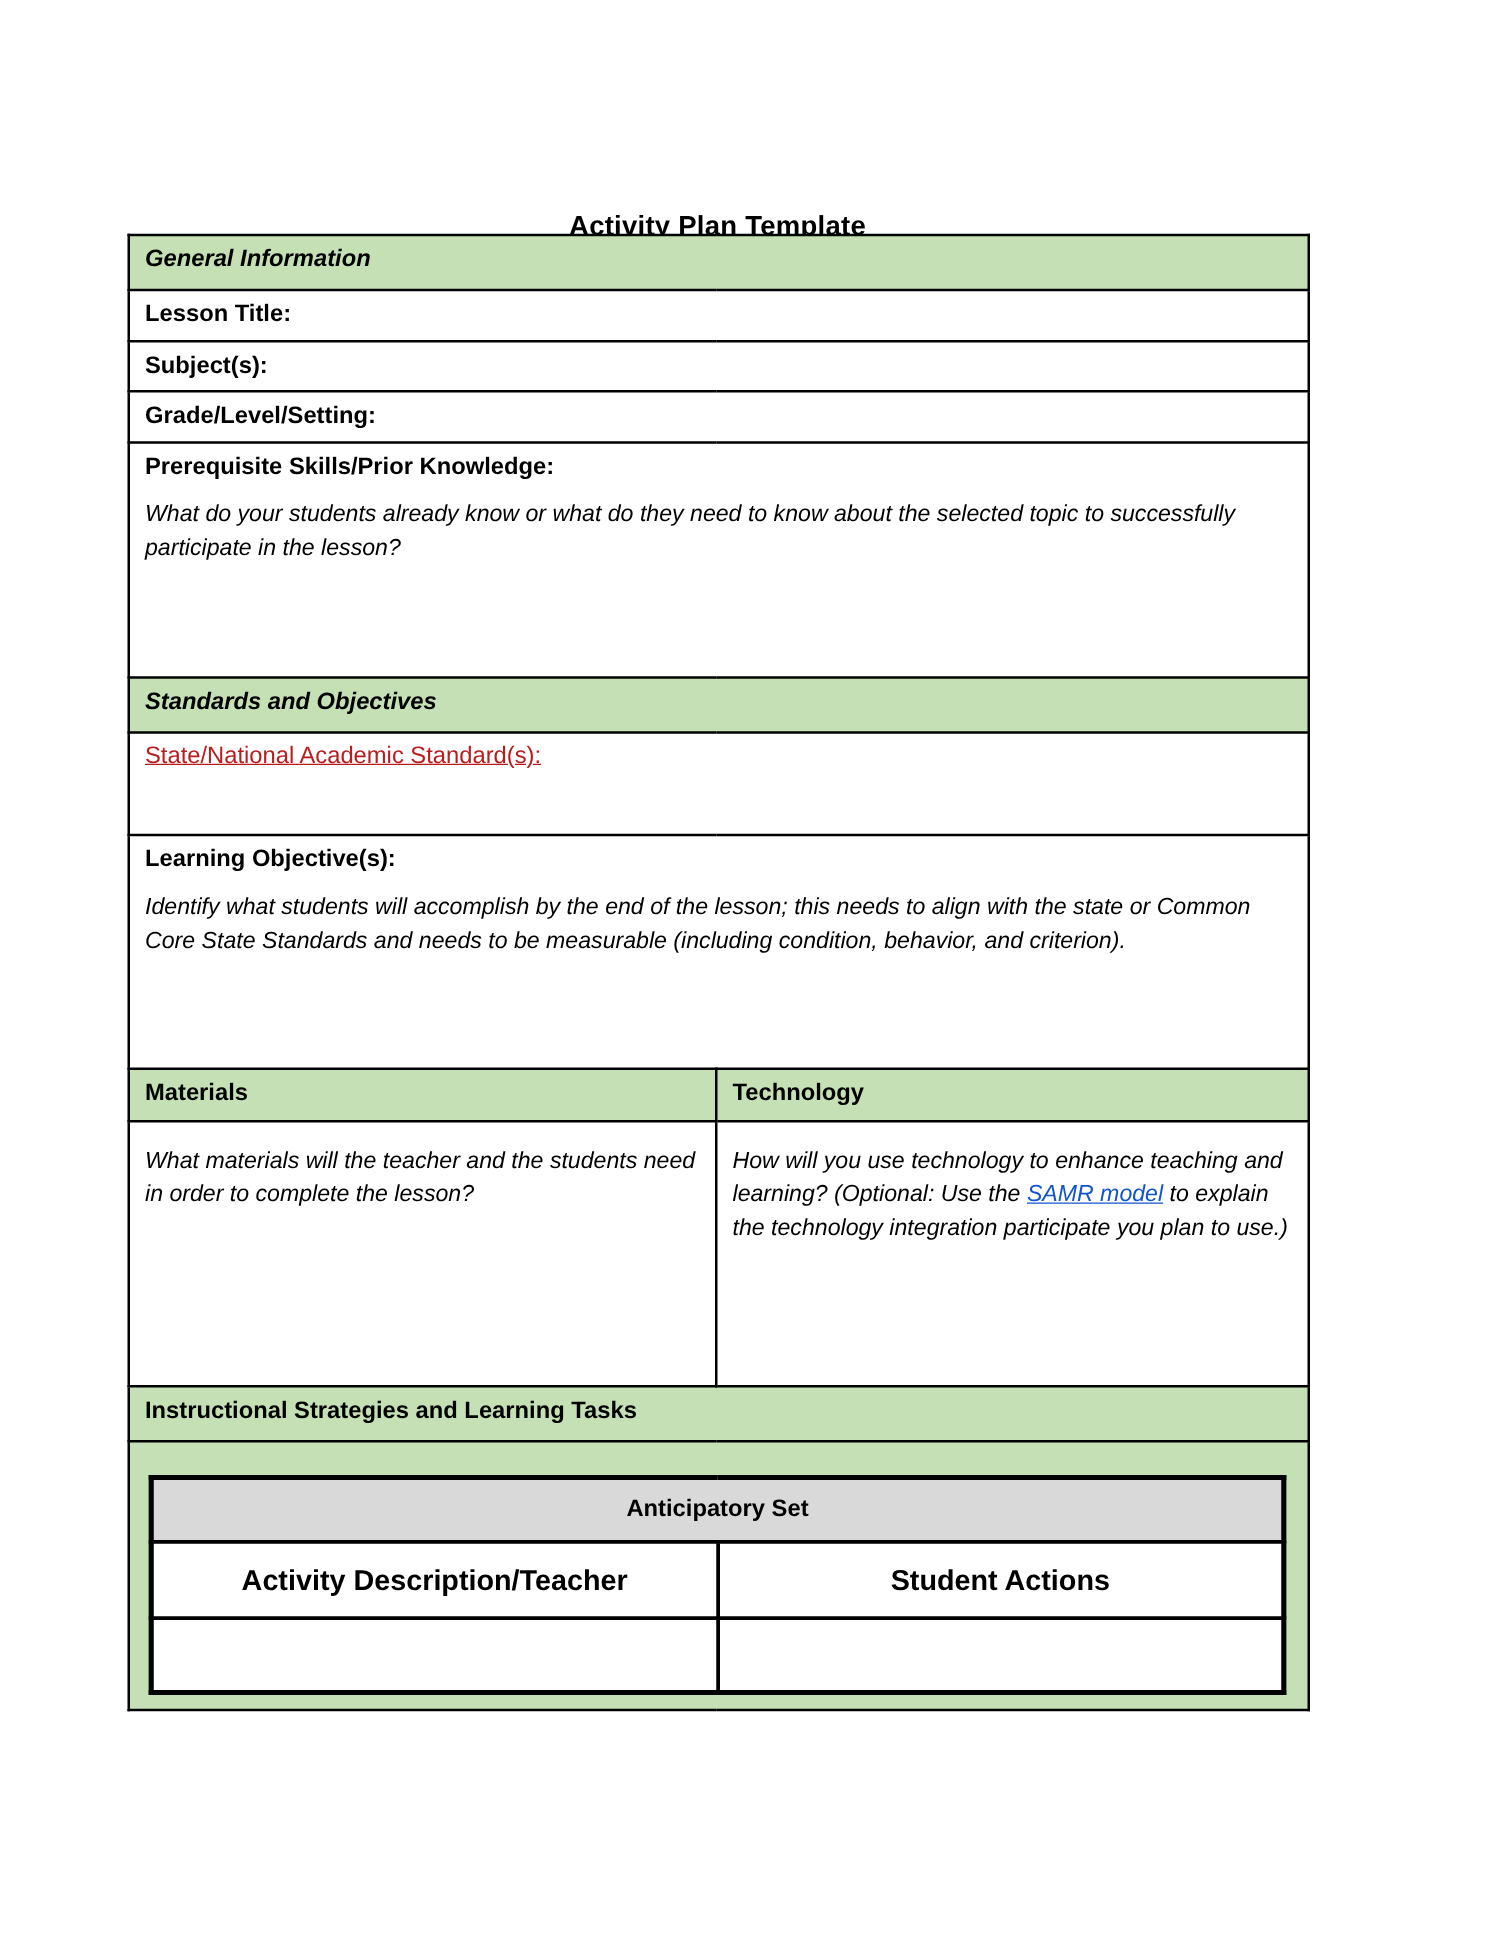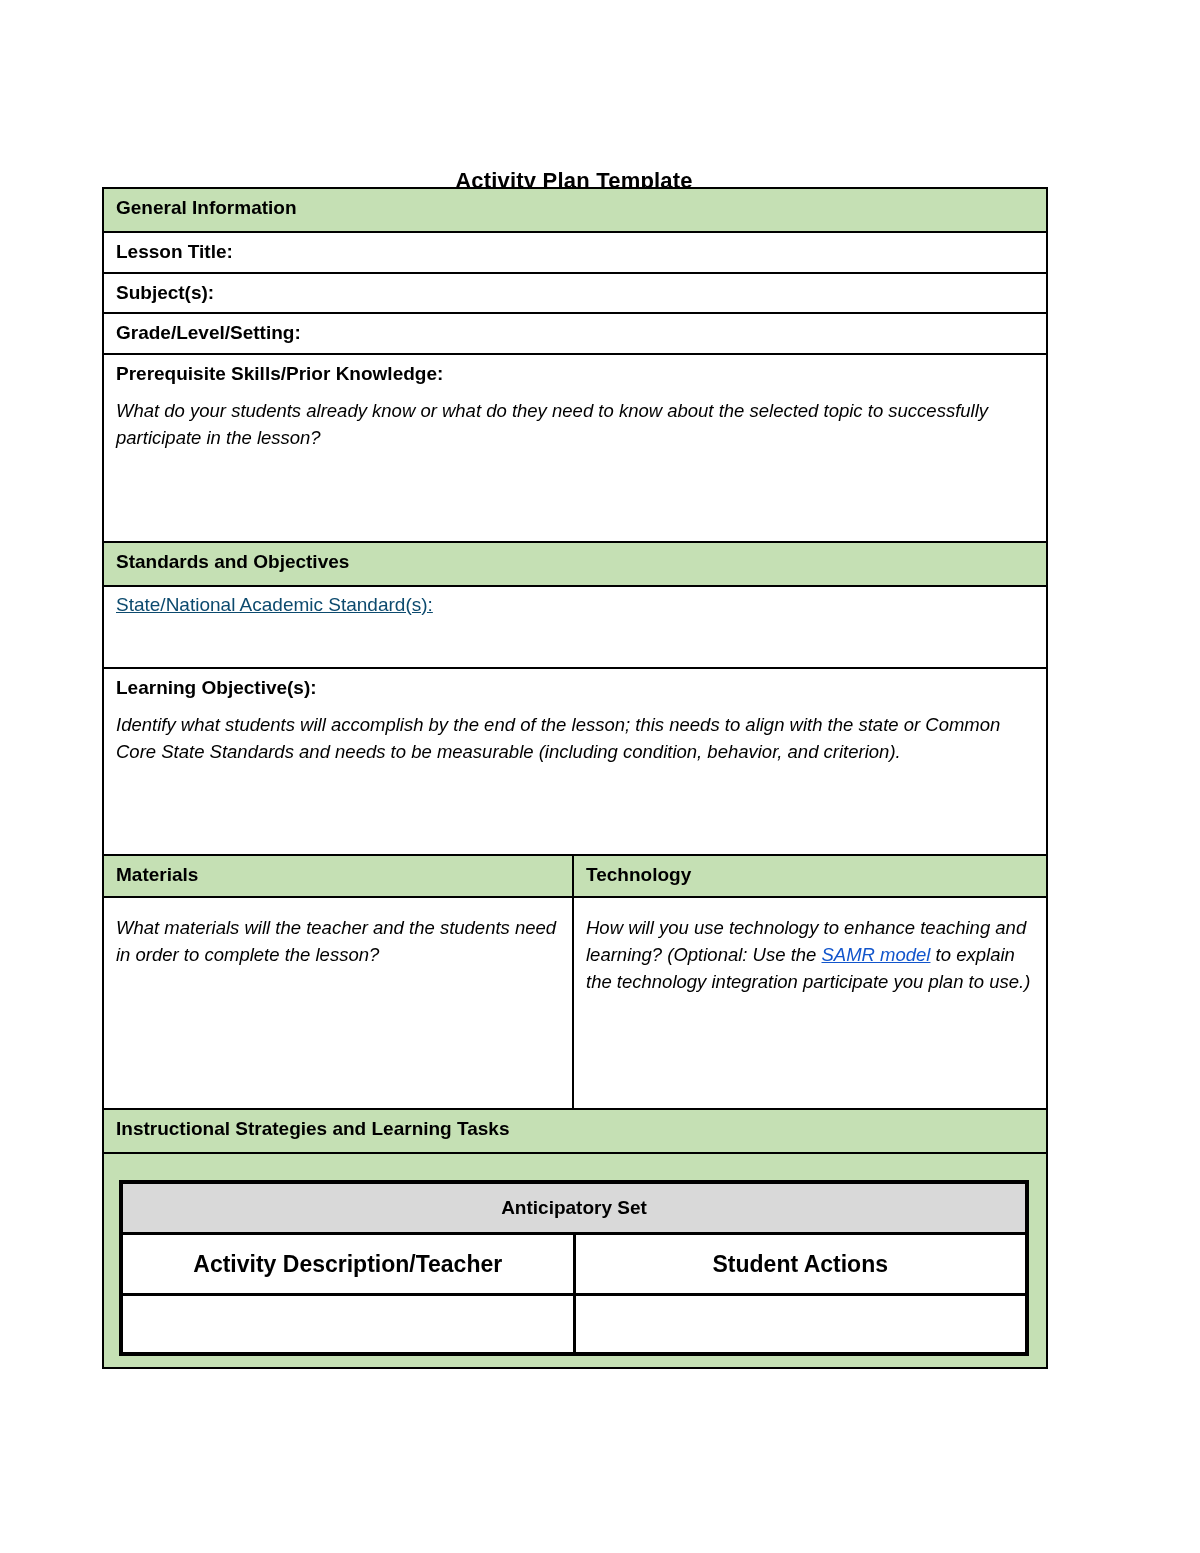--- a/index.html
+++ b/index.html
@@ -67,32 +67,32 @@
   .hint {
     font-size: 18.5px;
     font-style: italic;
     line-height: 1.45;
     margin-top: 11px;
   }
   .hint-tight {
     margin-top: 10px;
   }
   .doclink-blue-head {
-    color: #0c4a6e;
+    color: #b91c1c;
     text-decoration: underline;
     font-size: 19px;
   }
   .doclink-italic {
     color: #1155cc;
     text-decoration: underline;
     font-style: italic;
   }
 
   
-  .r-sechead  { height: 44px; }
+  .r-sechead  { height: 44px; font-style: italic; }
   .r-field    { height: 40px; }
   .r-prereq   { height: 188px; }
   .r-std      { height: 82px; }
   .r-obj      { height: 187px; }
   .r-mathead  { height: 42px; border-radius: 17px; }
   .r-matbody  { height: 212px; }
   .r-instr    { height: 44px; }
 
   
   td.inner-host {

